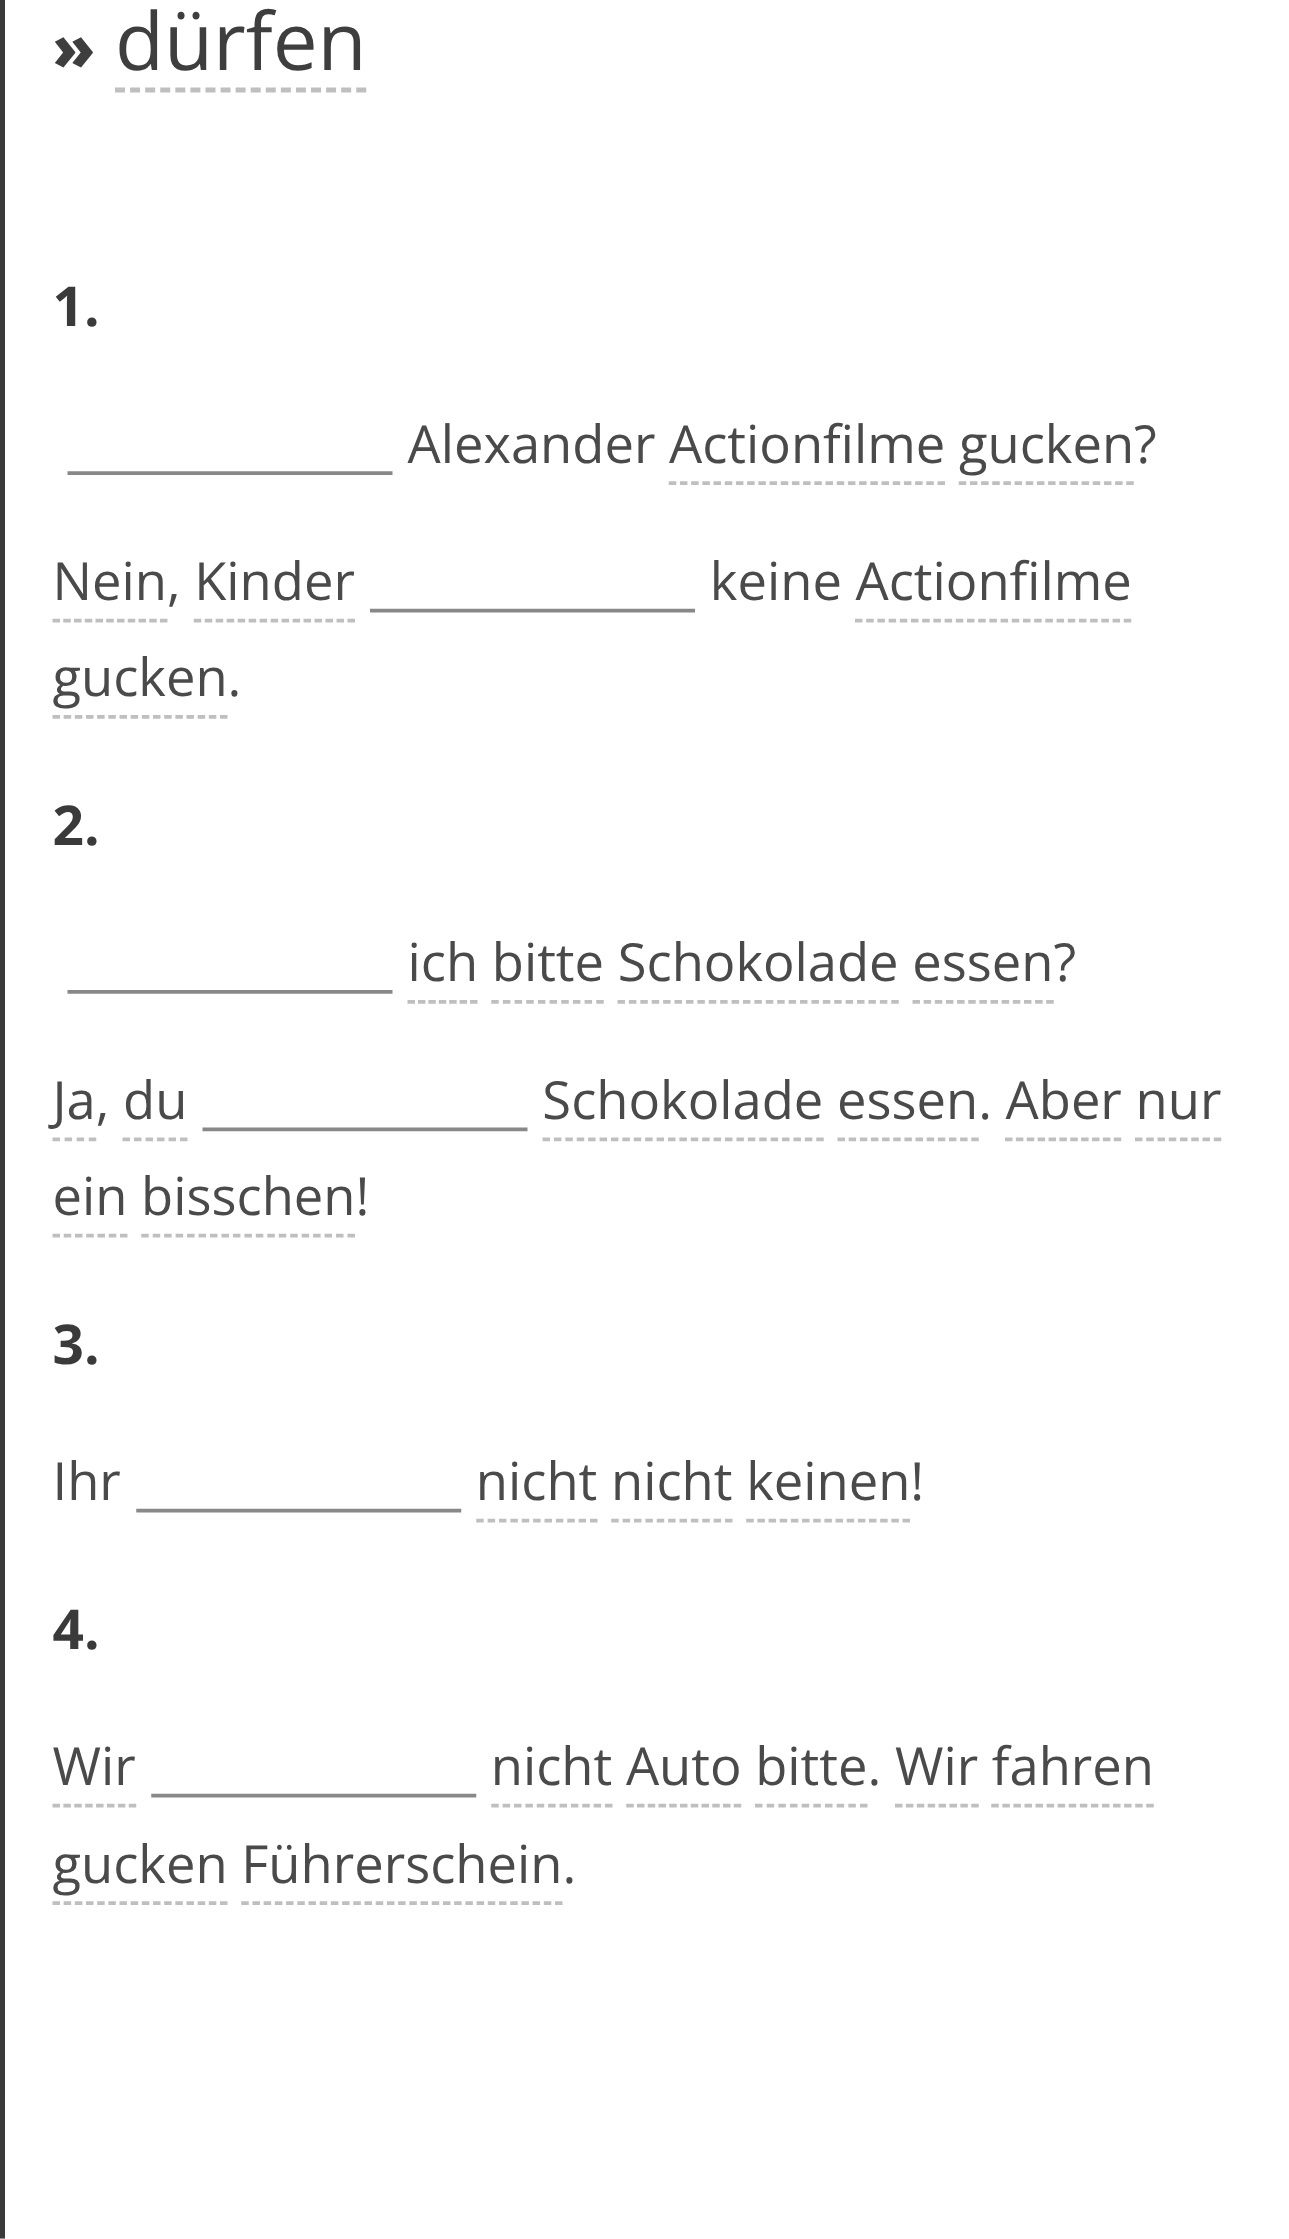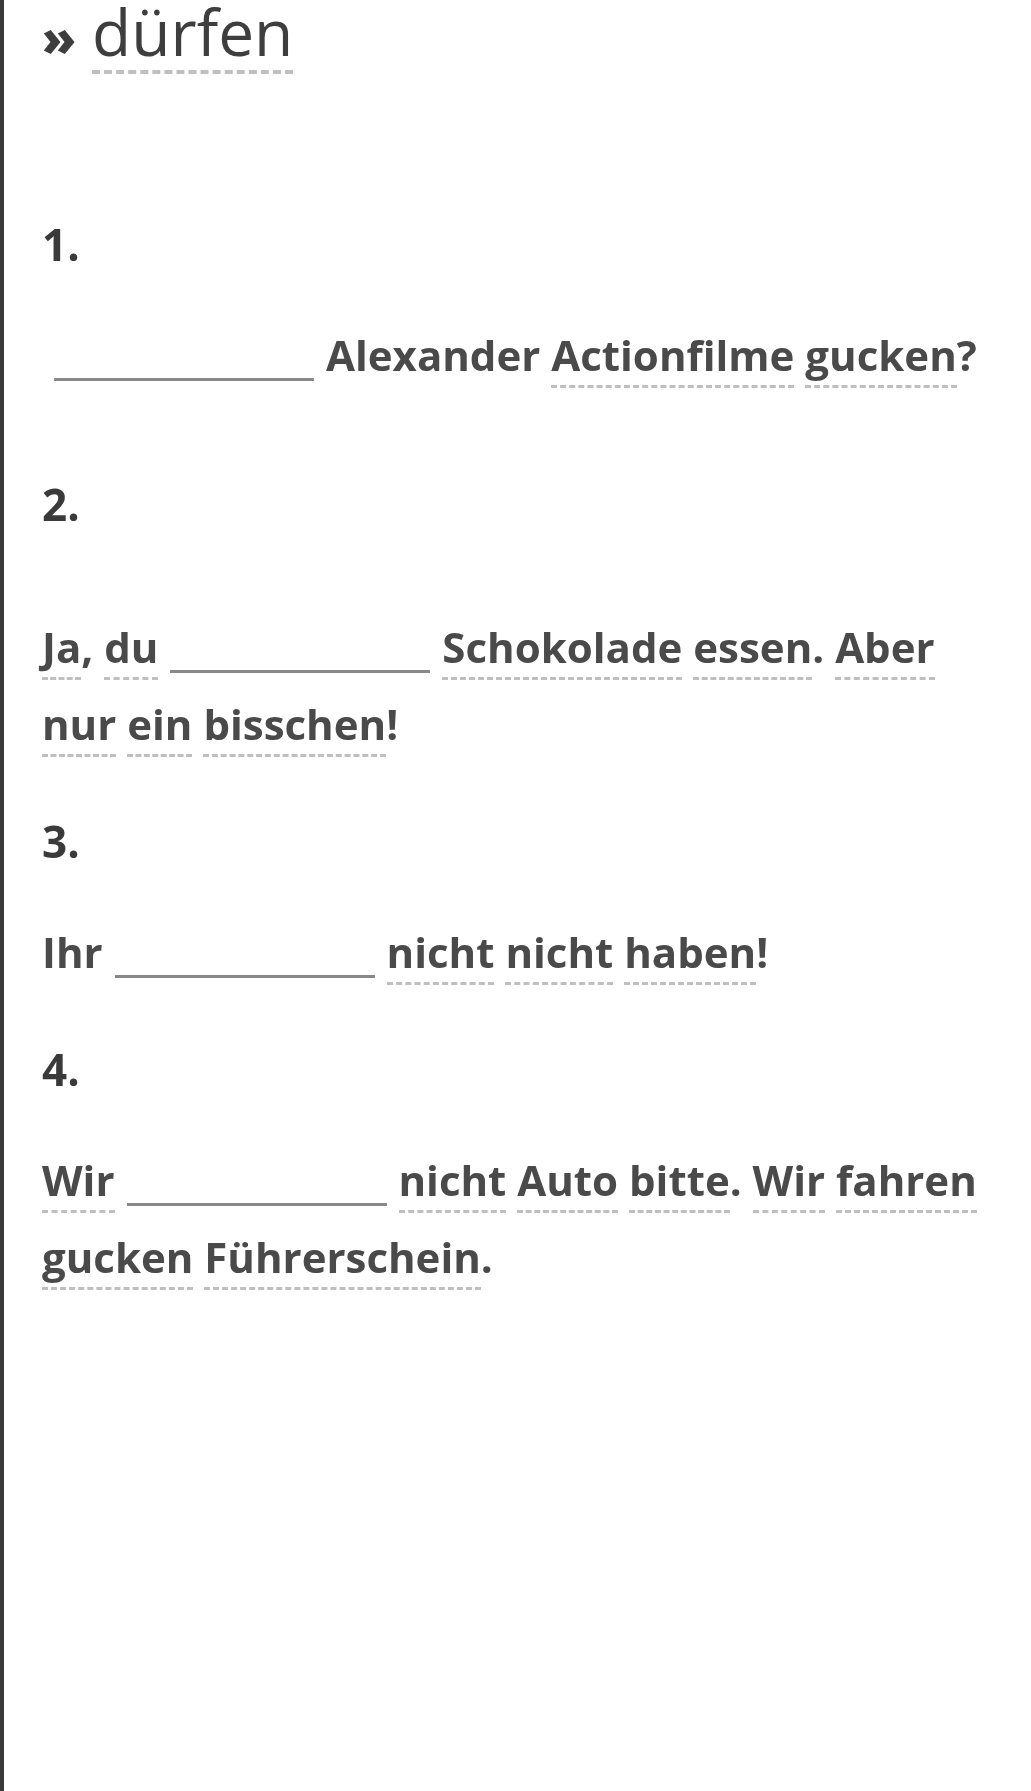--- a/index.html
+++ b/index.html
@@ -42,21 +42,21 @@
   .item-number {
     font-size: 44px;
     font-weight: 700;
     color: #3a3a3a;
     margin-bottom: 42px;
   }
   .sentence {
     font-size: 42px;
     line-height: 1.85;
     color: #4a4a4a;
-    font-weight: 700;
+    font-weight: 400;
   }
   .w {
     border-bottom: 3px dashed #bfbfbf;
     padding-bottom: 2px;
   }
   .blank {
     display: inline-block;
     width: 260px;
     border-bottom: 3px solid #888;
     transform: translateY(10px);
@@ -74,29 +74,31 @@
     <span class="title-word">dürfen</span>
   </div>
 
   <div class="spacer-after-title"></div>
 
   <div id="items">
       <div class="item">
         <div class="item-number">1.</div>
         <div class="sentence"><span class="blank"></span><span>Alexander </span><span class="w">Actionfilme</span><span> </span><span class="w">gucken</span><span>?</span></div>
         <div class="gap-between"></div>
+        <div class="sentence"><span class="w">Nein</span><span>, </span><span class="w">Kinder</span><span class="blank"></span><span>keine </span><span class="w">Actionfilme</span><span> </span><span class="w">gucken</span><span>.</span></div>
       </div>
       <div class="item">
         <div class="item-number">2.</div>
+        <div class="sentence"><span class="blank"></span><span class="w">ich</span><span> </span><span class="w">bitte</span><span> </span><span class="w">Schokolade</span><span> </span><span class="w">essen</span><span>?</span></div>
         <div class="gap-between"></div>
         <div class="sentence"><span class="w">Ja</span><span>, </span><span class="w">du</span><span class="blank"></span><span class="w">Schokolade</span><span> </span><span class="w">essen</span><span>. </span><span class="w">Aber</span><span> </span><span class="w">nur</span><span> </span><span class="w">ein</span><span> </span><span class="w">bisschen</span><span>!</span></div>
       </div>
       <div class="item">
         <div class="item-number">3.</div>
-        <div class="sentence"><span>Ihr</span><span class="blank"></span><span class="w">nicht</span><span> </span><span class="w">nicht</span><span> </span><span class="w">haben</span><span>!</span></div>
+        <div class="sentence"><span>Ihr</span><span class="blank"></span><span class="w">nicht</span><span> </span><span class="w">nicht</span><span> </span><span class="w">keinen</span><span>!</span></div>
       </div>
       <div class="item">
         <div class="item-number">4.</div>
         <div class="sentence"><span class="w">Wir</span><span class="blank"></span><span class="w">nicht</span><span> </span><span class="w">Auto</span><span> </span><span class="w">bitte</span><span>. </span><span class="w">Wir</span><span> </span><span class="w">fahren</span><span> </span><span class="w">gucken</span><span> </span><span class="w">Führerschein</span><span>.</span></div>
       </div>
     </div>
 
 </div>
 
 </body></html>

